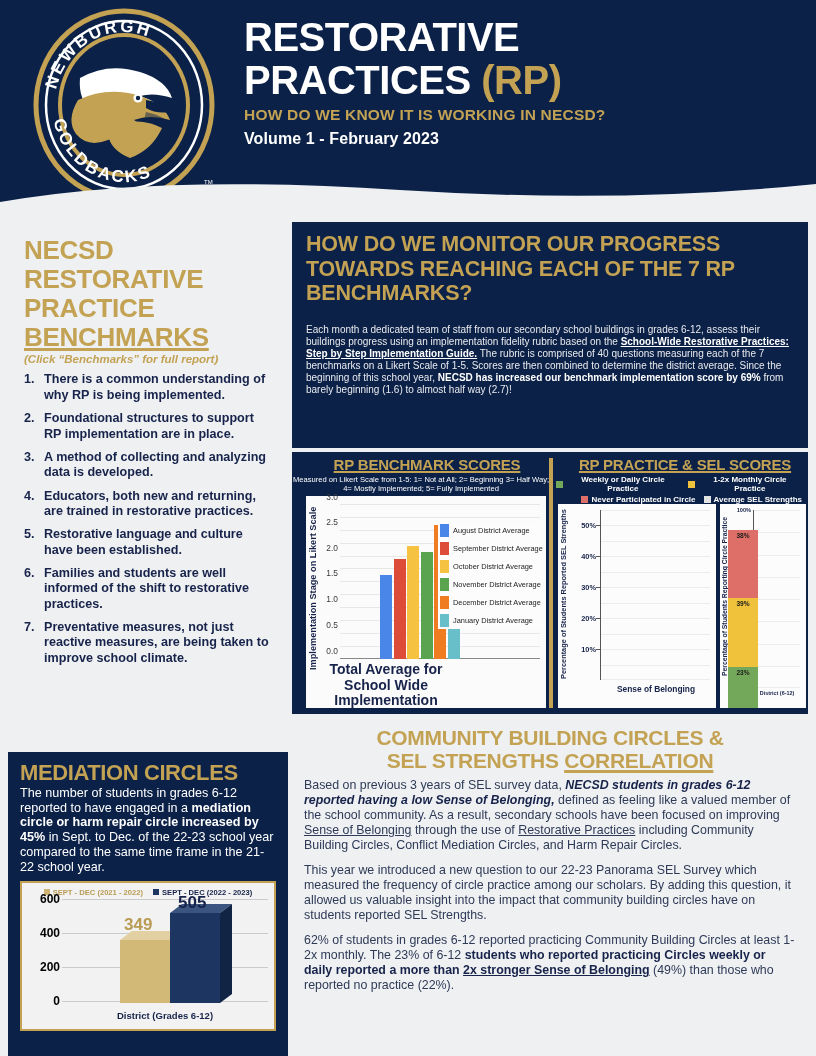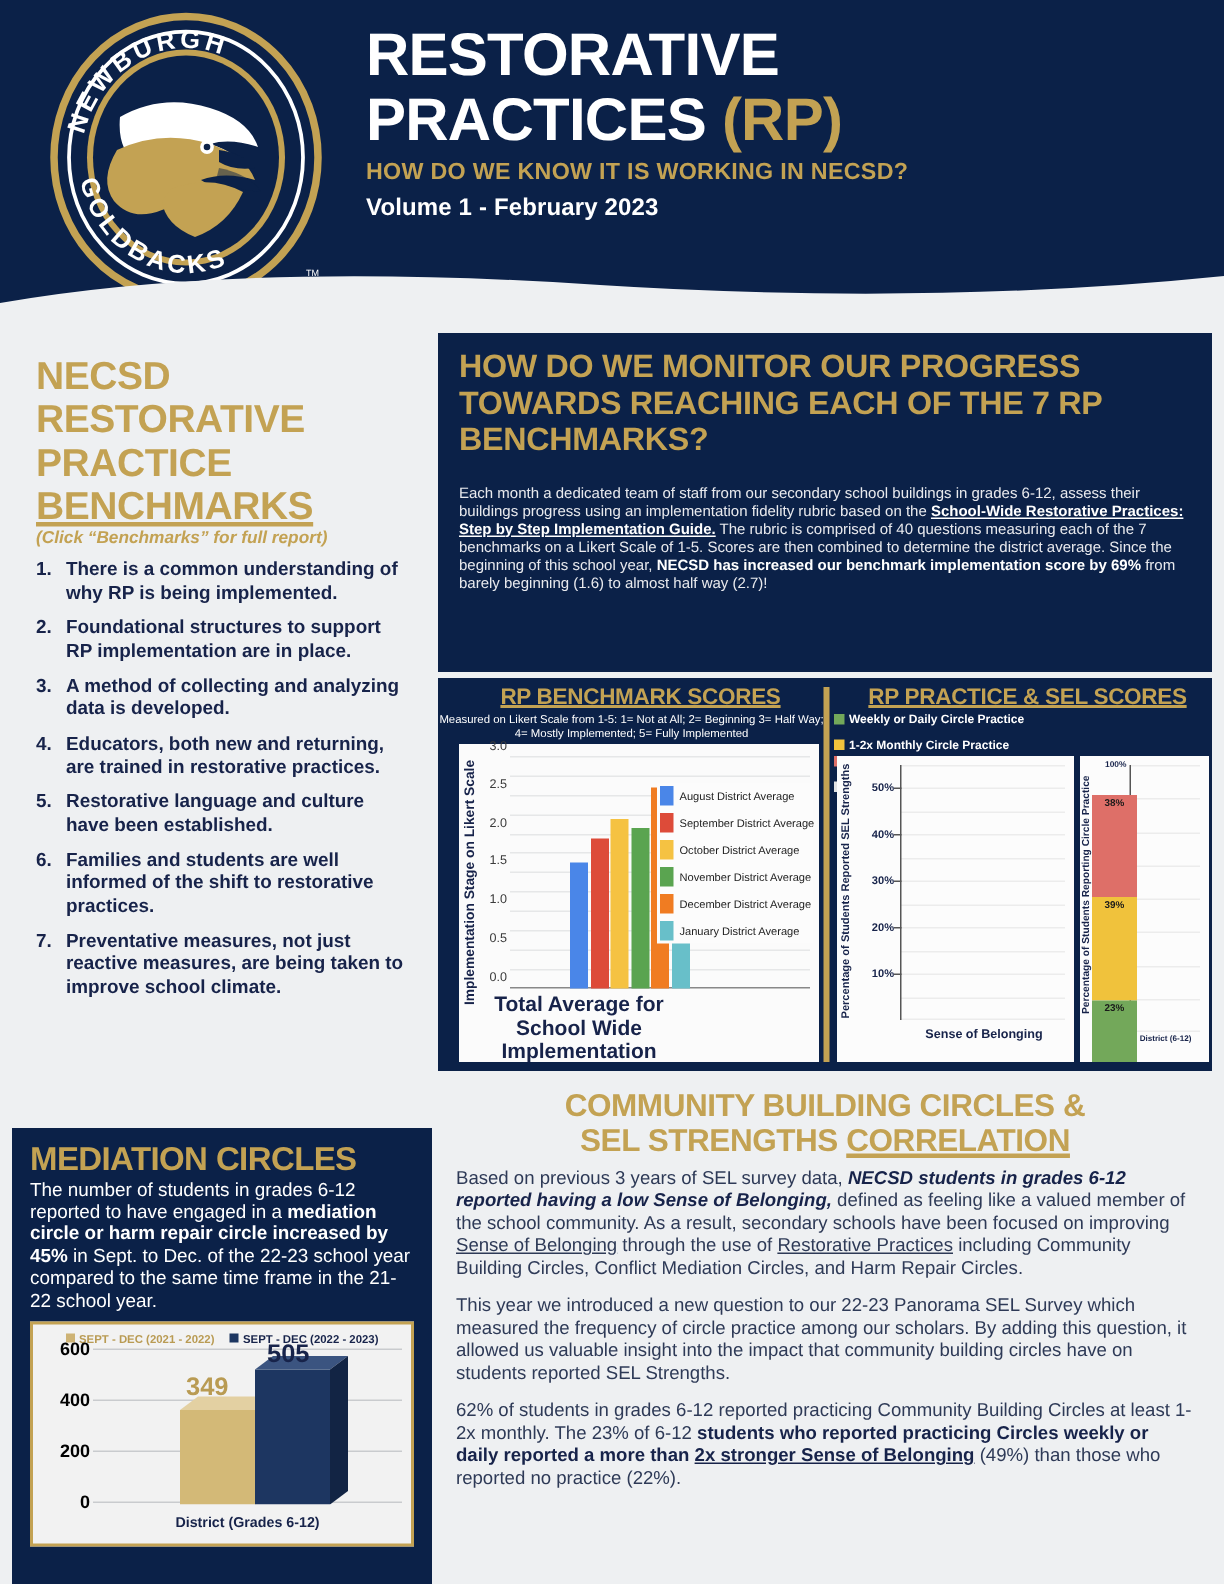--- a/index.html
+++ b/index.html
@@ -193,21 +193,21 @@
   .bm-legend .row:last-child { margin-bottom: 0; }
   .bm-legend .sw {
     width: 9px; height: 13px; margin-right: 4px; flex: 0 0 auto;
   }
   .bm-legend .lbl { font-size: 7.4px; color: #1c1c1c; white-space: nowrap; }
 
   
   .sel-legend {
     margin: 2px 6px 0 6px; text-align: center;
   }
-  .sel-legend .row { display: flex; justify-content: flex-end; gap: 8px; flex-direction: column; }
+  .sel-legend .row { display: flex; justify-content: flex-end; gap: 8px; }
   .sel-legend .item { display: flex; align-items: center; }
   .sel-legend .sw { width: 7px; height: 7px; margin-right: 3px; }
   .sel-legend .lbl { font-size: 8px; font-weight: bold; color: #ffffff; }
 
   #selwrap {
     position: absolute; left: 8px; top: 52px; width: 248px; height: 204px;
   }
   #selmain {
     position: absolute; left: 0; top: 0; width: 158px; height: 204px;
     background: #fcfcfc;

